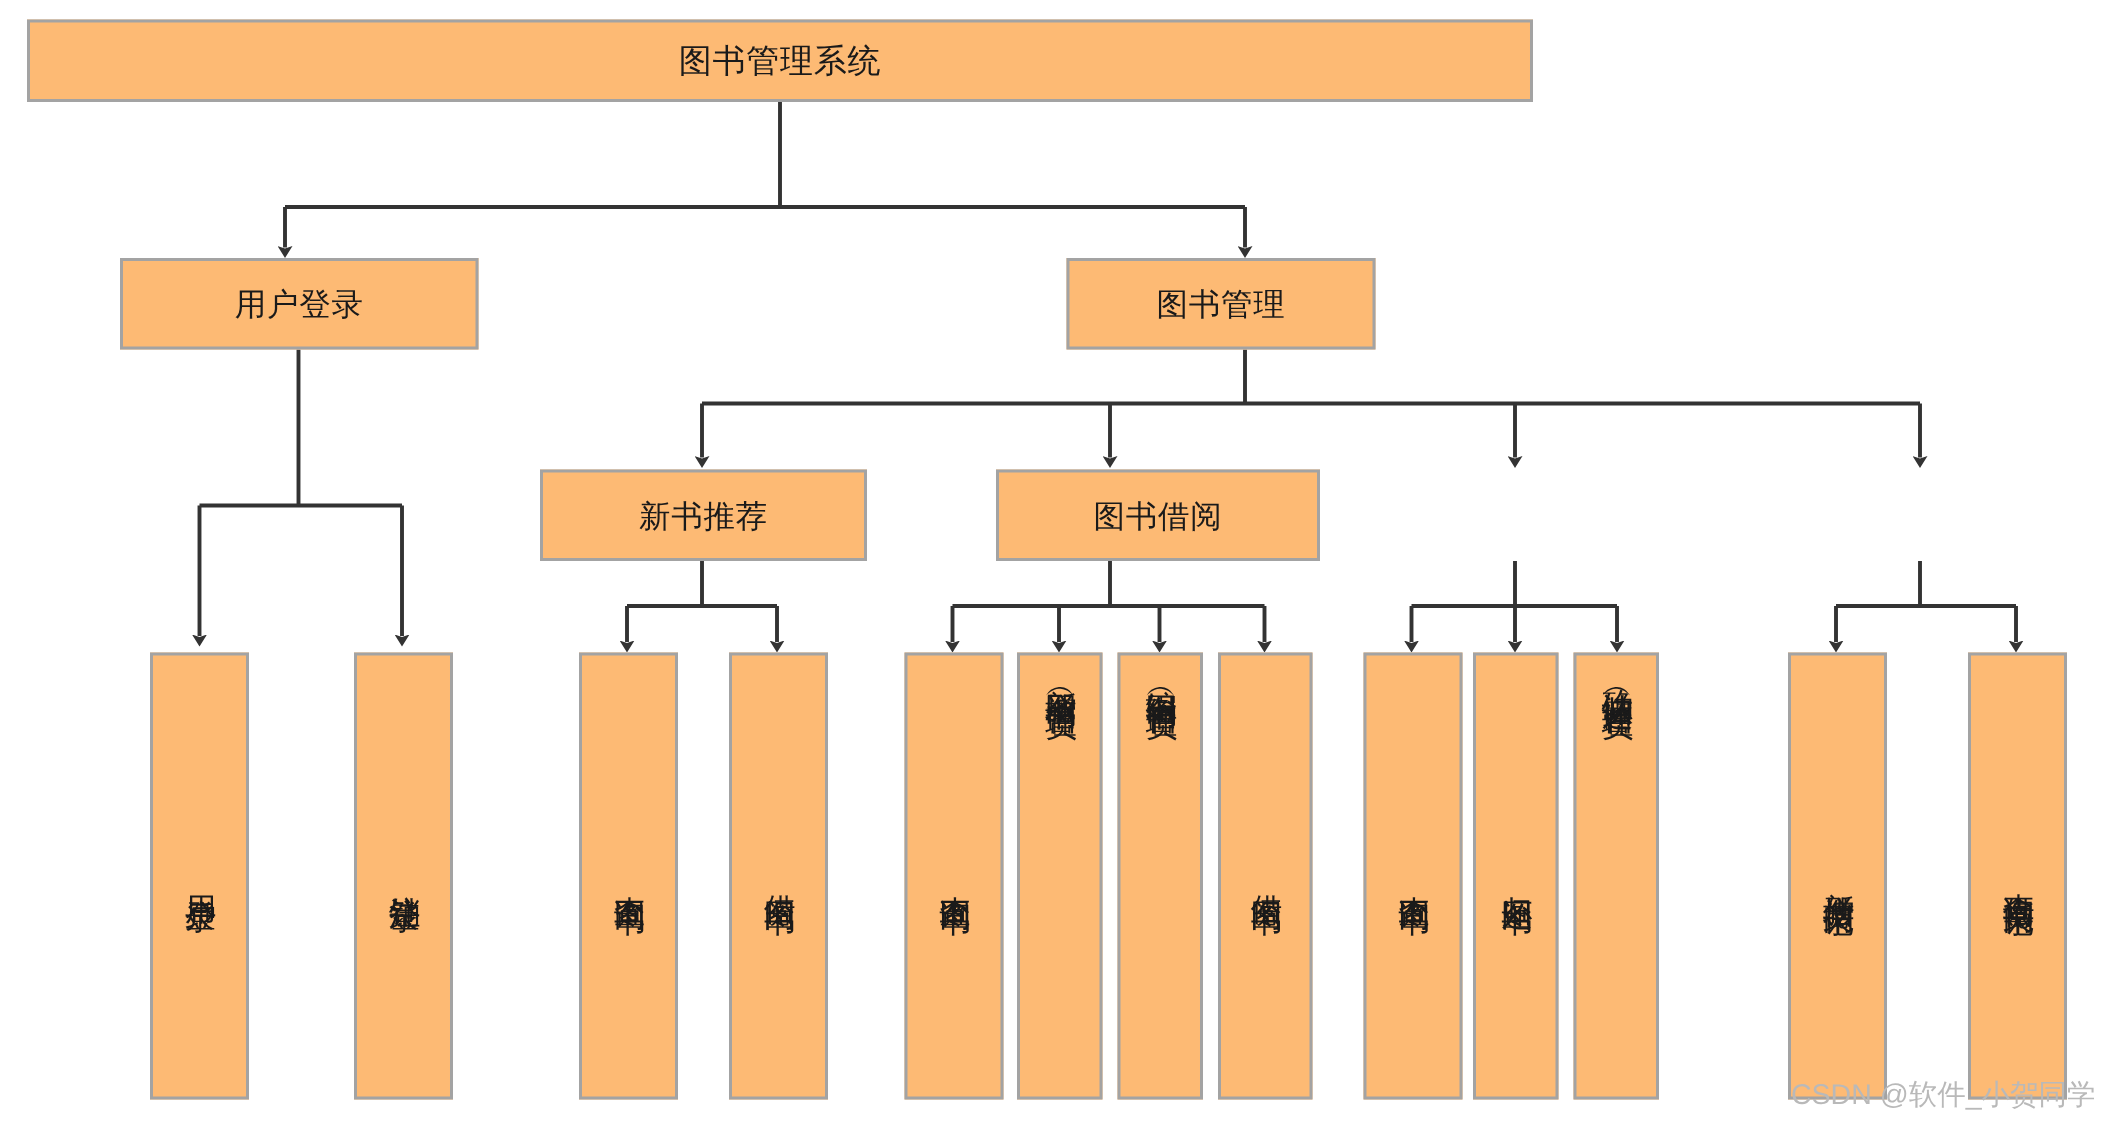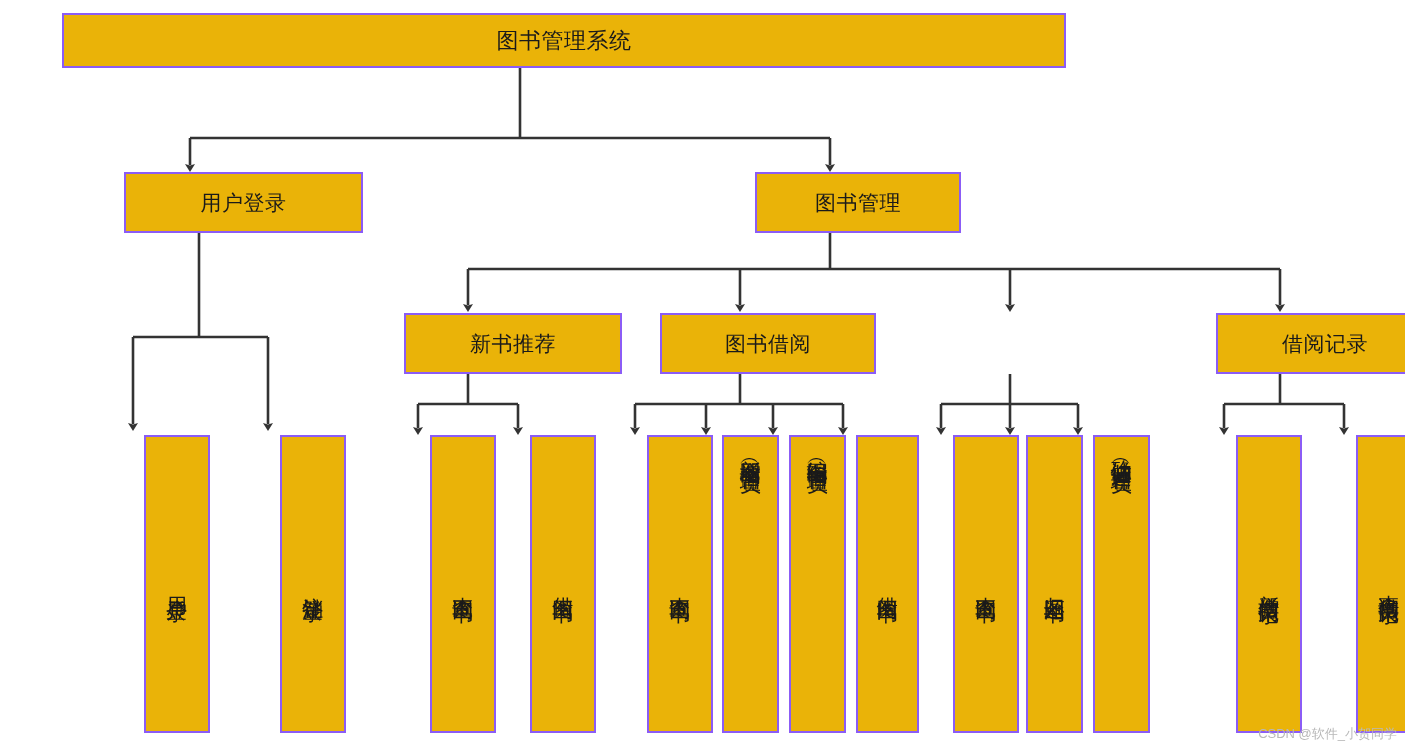--- a/index.html
+++ b/index.html
@@ -20,28 +20,27 @@
   #connector-layer {
     position: absolute;
     left: 0;
     top: 0;
     width: 1405px;
     height: 747px;
   }
   .node {
     position: absolute;
     box-sizing: border-box;
-    border: 2px solid #8b5cf6;
-    background: #eab308;
+    border: 2px solid #a3a3a3;
+    background: #fdba74;
     display: flex;
     align-items: center;
     justify-content: center;
     color: #1a1a1a;
     z-index: 2;
-    margin-left: 44px;
   }
   .node-h {
     font-size: 21px;
     letter-spacing: 0.5px;
   }
   .node-v {
     font-size: 21px;
     letter-spacing: 1px;
   }
   .node-v .vtext {
@@ -55,21 +54,21 @@
     align-items: flex-start;
     padding-top: 6px;
   }
   .node-title {
     font-size: 22px;
   }
   #watermark {
     position: absolute;
     right: 8px;
     bottom: 4px;
-    font-size: 13px;
+    font-size: 19px;
     color: #b9b9b9;
     z-index: 5;
     white-space: nowrap;
     font-family: "Liberation Sans", "DejaVu Sans", sans-serif;
   }
 </style>
 </head>
 <body>
 
 <div id="diagram-canvas">
@@ -131,25 +130,22 @@
   <div class="node node-h" style="left:80px; top:172px; width:239px; height:61px;">
     <span>用户登录</span>
   </div>
   <div class="node node-h" style="left:711px; top:172px; width:206px; height:61px;">
     <span>图书管理</span>
   </div>
 
   <div class="node node-h" style="left:360px; top:313px; width:218px; height:61px;">
     <span>新书推荐</span>
   </div>
-  <div class="node node-h" style="left:616px; top:313px; width:216px; height:61px;">
+  <div class="node node-h" style="left:664px; top:313px; width:216px; height:61px;">
     <span>图书借阅</span>
-  </div>
-  <div class="node node-h" style="left:1172px; top:313px; width:218px; height:61px;">
-    <span>借阅记录</span>
   </div>
 
   <div class="node node-v" style="left:100px; top:435px; width:66px; height:298px;">
     <span class="vtext">用户登录</span>
   </div>
   <div class="node node-v" style="left:236px; top:435px; width:66px; height:298px;">
     <span class="vtext">注销登录</span>
   </div>
 
   <div class="node node-v" style="left:386px; top:435px; width:66px; height:298px;">

